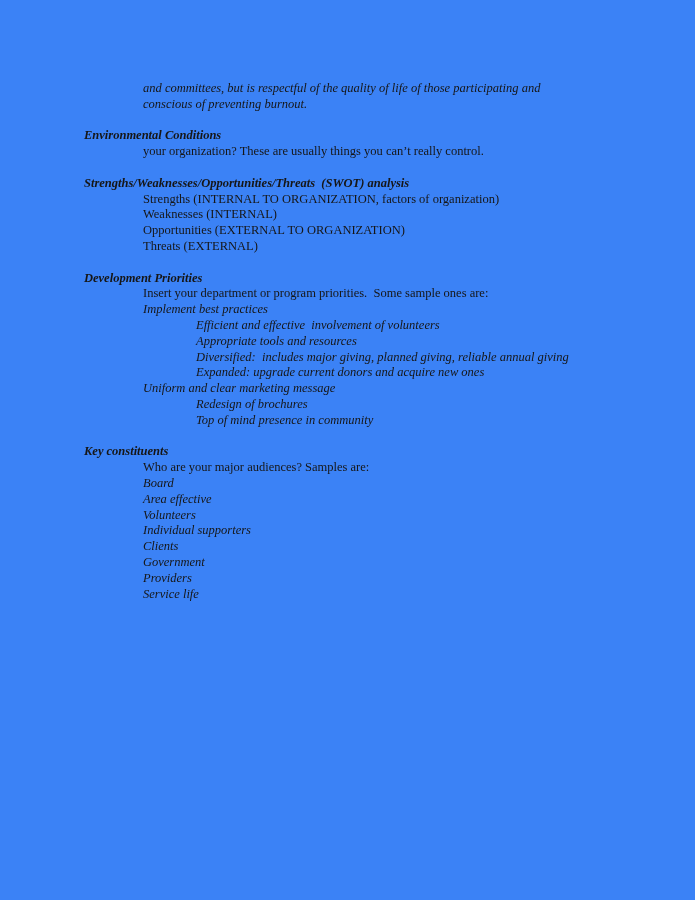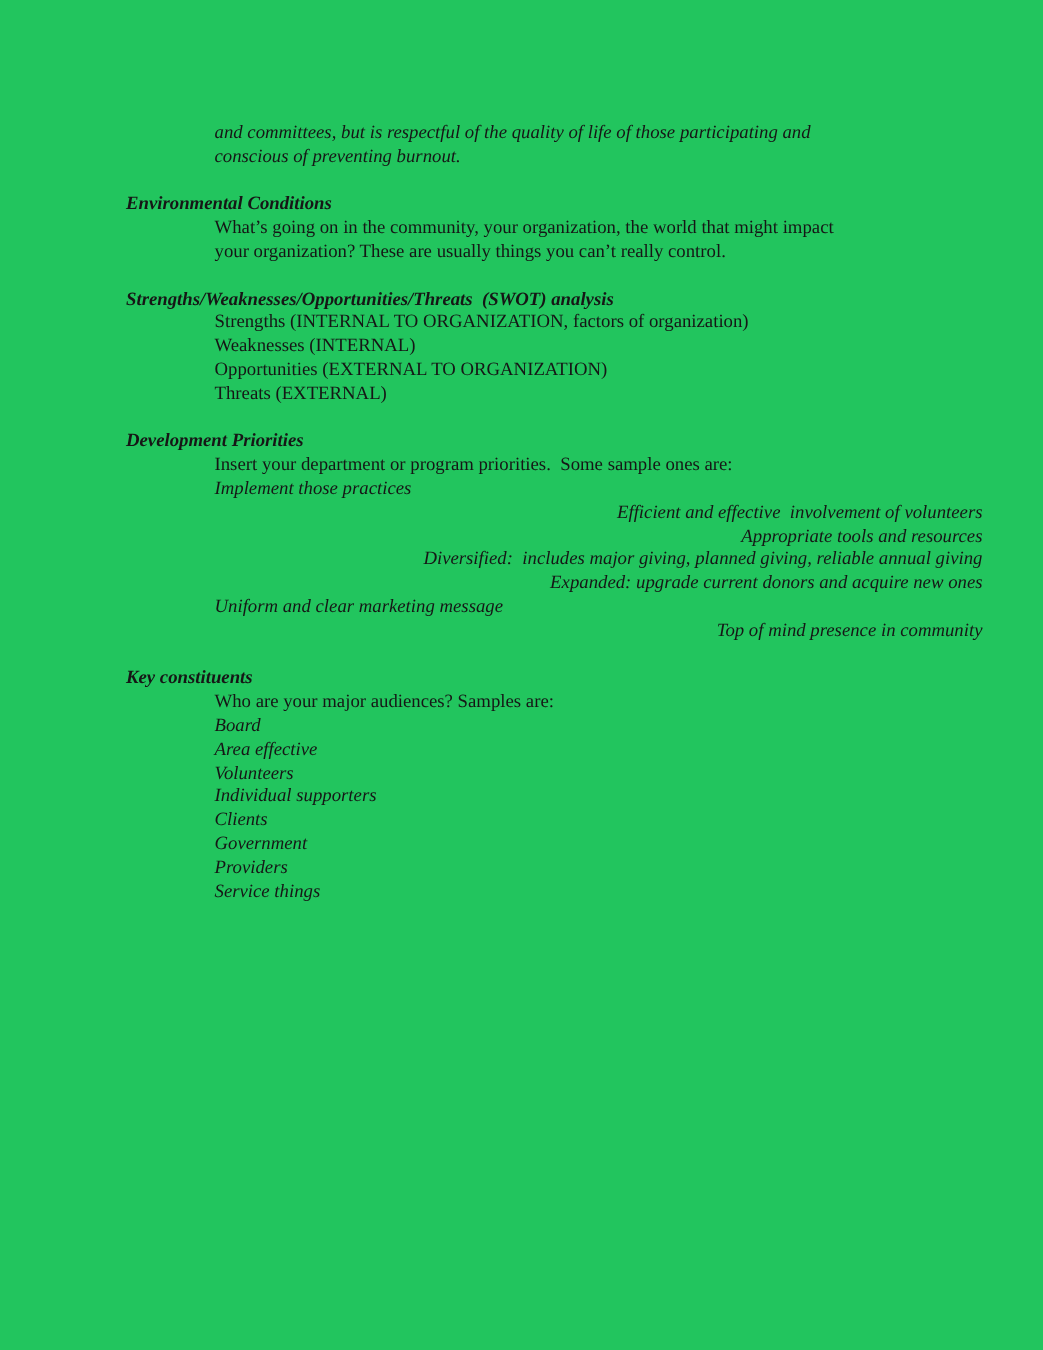--- a/index.html
+++ b/index.html
@@ -1,77 +1,77 @@
 <!DOCTYPE html>
 <html><head>
 <meta charset="utf-8">
 <style>
   html,body { margin:0; padding:0; background:#ffffff; }
   .doc {
     position: relative;
     width: 695px;
     height: 900px;
-    background: #22c55e;
+    background: #3b82f6;
     box-sizing: border-box;
     padding: 81px 40px 0 84px;
     font-family: "Liberation Serif", "DejaVu Serif", serif;
     font-size: 12.5px;
     line-height: 15.8px;
     color: #161616;
     overflow: hidden;
   }
   .line { white-space: pre-wrap; min-height: 15.8px; }
   .b { font-weight: bold; font-style: italic; }
   .i { font-style: italic; }
   .ind1 { margin-left: 59px; }
-  .ind2 { margin-left: 112px; text-align: right; }
+  .ind2 { margin-left: 112px; }
   section.gap { margin-top: 15.8px; }
 </style>
 </head>
 <body>
 
 <div class="doc">
 
   <section>
     <div class="line i ind1">and committees, but is respectful of the quality of life of those participating and</div>
     <div class="line i ind1">conscious of preventing burnout.</div>
   </section>
 
   <section class="gap">
     <div class="line b">Environmental Conditions</div>
-    <div class="line ind1">What’s going on in the community, your organization, the world that might impact</div>
     <div class="line ind1">your organization? These are usually things you can’t really control.</div>
   </section>
 
   <section class="gap">
     <div class="line b">Strengths/Weaknesses/Opportunities/Threats  (SWOT) analysis</div>
     <div class="line ind1">Strengths (INTERNAL TO ORGANIZATION, factors of organization)</div>
     <div class="line ind1">Weaknesses (INTERNAL)</div>
     <div class="line ind1">Opportunities (EXTERNAL TO ORGANIZATION)</div>
     <div class="line ind1">Threats (EXTERNAL)</div>
   </section>
 
   <section class="gap">
     <div class="line b">Development Priorities</div>
     <div class="line ind1">Insert your department or program priorities.  Some sample ones are:</div>
-    <div class="line i ind1">Implement those practices</div>
+    <div class="line i ind1">Implement best practices</div>
     <div class="line i ind2">Efficient and effective  involvement of volunteers</div>
     <div class="line i ind2">Appropriate tools and resources</div>
     <div class="line i ind2">Diversified:  includes major giving, planned giving, reliable annual giving</div>
     <div class="line i ind2">Expanded: upgrade current donors and acquire new ones</div>
     <div class="line i ind1">Uniform and clear marketing message</div>
+    <div class="line i ind2">Redesign of brochures</div>
     <div class="line i ind2">Top of mind presence in community</div>
   </section>
 
   <section class="gap">
     <div class="line b">Key constituents</div>
     <div class="line ind1">Who are your major audiences? Samples are:</div>
     <div class="line i ind1">Board</div>
     <div class="line i ind1">Area effective</div>
     <div class="line i ind1">Volunteers</div>
     <div class="line i ind1">Individual supporters</div>
     <div class="line i ind1">Clients</div>
     <div class="line i ind1">Government</div>
     <div class="line i ind1">Providers</div>
-    <div class="line i ind1">Service things</div>
+    <div class="line i ind1">Service life</div>
   </section>
 
 </div>
 
 </body></html>

